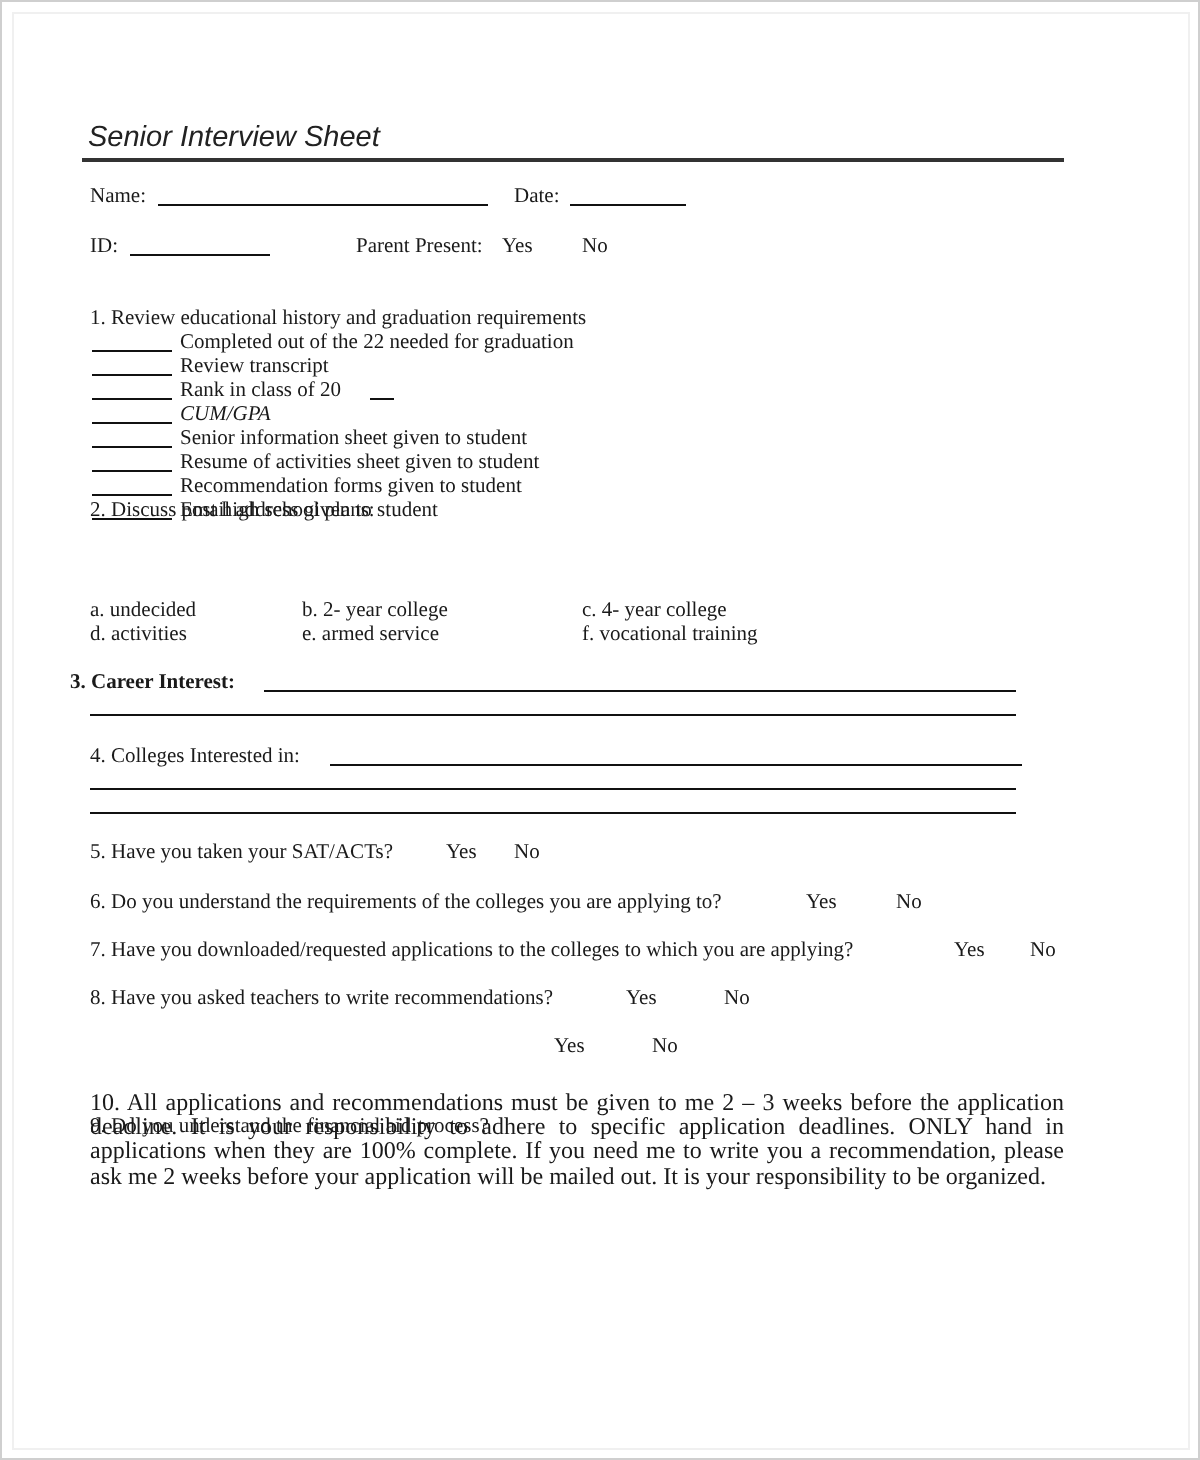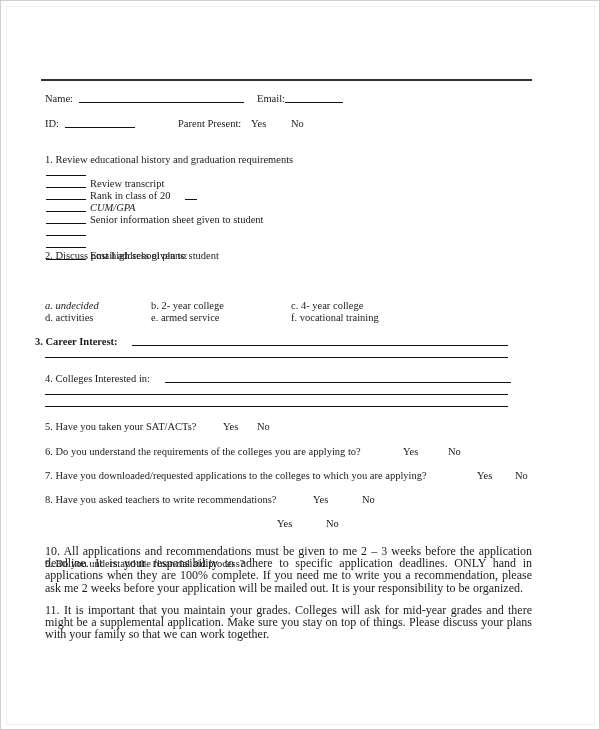--- a/index.html
+++ b/index.html
@@ -25,53 +25,57 @@
     position: absolute; left: 44px; width: 487px; font-size: 12px; line-height: 12.2px;
     text-align: justify; white-space: normal; color: #1a1a1a;
   }
 </style>
 </head>
 <body>
 
 <div class="page-frame">
   <div class="page-inner"></div>
 
+  <div class="abs title">Senior Interview Sheet</div>
   <div class="title-rule"></div>
 
   <div class="abs txt" style="left:44px;top:92px;">Name:</div>
   <div class="blank" style="left:78px;top:101px;width:165px;"></div>
-  <div class="abs txt" style="left:256px;top:92px;">Email:</div>
+  <div class="abs txt" style="left:256px;top:92px;">Date:</div>
   <div class="blank" style="left:284px;top:101px;width:58px;"></div>
 
   <div class="abs txt" style="left:44px;top:117px;">ID:</div>
   <div class="blank" style="left:64px;top:126px;width:70px;"></div>
   <div class="abs txt" style="left:157px;top:117px;margin-left:20px;">Parent Present:</div>
   <div class="abs txt" style="left:250px;top:117px;">Yes</div>
   <div class="abs txt" style="left:290px;top:117px;">No</div>
 
   <div class="abs txt" style="left:44px;top:153px;">1. Review educational history and graduation requirements</div>
 
   <div class="blank" style="left:45px;top:174px;width:40px;"></div>
+  <div class="abs txt" style="left:89px;top:165px;">Completed out of the 22 needed for graduation</div>
 
   <div class="blank" style="left:45px;top:186px;width:40px;"></div>
   <div class="abs txt" style="left:89px;top:177px;">Review transcript</div>
 
   <div class="blank" style="left:45px;top:198px;width:40px;"></div>
   <div class="abs txt" style="left:89px;top:189px;">Rank in class of 20</div>
   <div class="blank" style="left:184px;top:198px;width:12px;"></div>
 
   <div class="blank" style="left:45px;top:210px;width:40px;"></div>
   <div class="abs txt" style="left:89px;top:201px;font-style:italic;">CUM/GPA</div>
 
   <div class="blank" style="left:45px;top:222px;width:40px;"></div>
   <div class="abs txt" style="left:89px;top:213px;">Senior information sheet given to student</div>
 
   <div class="blank" style="left:45px;top:234px;width:40px;"></div>
+  <div class="abs txt" style="left:89px;top:225px;">Resume of activities sheet given to student</div>
 
   <div class="blank" style="left:45px;top:246px;width:40px;"></div>
+  <div class="abs txt" style="left:89px;top:237px;">Recommendation forms given to student</div>
 
   <div class="blank" style="left:45px;top:258px;width:40px;"></div>
   <div class="abs txt" style="left:89px;top:249px;">Email address given to student</div>
 
   <div class="abs txt" style="left:44px;top:248px;"></div>
   <div class="abs txt" style="left:44px;top:249px;"></div>
   <div class="abs txt" style="left:44px;top:249px;"></div>
   <div class="abs txt" style="left:44px;top:249px;"></div>
   <div class="abs txt" style="left:44px;top:249px;"></div>
   <div class="abs txt" style="left:44px;top:249px;"></div>
@@ -103,21 +107,21 @@
   <div class="abs txt" style="left:44px;top:249px;"></div>
   <div class="abs txt" style="left:44px;top:249px;"></div>
   <div class="abs txt" style="left:44px;top:249px;"></div>
   <div class="abs txt" style="left:44px;top:249px;"></div>
   <div class="abs txt" style="left:44px;top:249px;"></div>
   <div class="abs txt" style="left:44px;top:249px;"></div>
   <div class="abs txt" style="left:44px;top:249px;"></div>
 
   <div class="abs txt" style="left:44px;top:249px;">2. Discuss post high school plans:</div>
 
-  <div class="abs txt" style="left:44px;top:299px;font-style:italic;">a. undecided</div>
+  <div class="abs txt" style="left:44px;top:299px;">a. undecided</div>
   <div class="abs txt" style="left:150px;top:299px;">b. 2- year college</div>
   <div class="abs txt" style="left:290px;top:299px;">c. 4- year college</div>
   <div class="abs txt" style="left:44px;top:311px;">d. activities</div>
   <div class="abs txt" style="left:150px;top:311px;">e. armed service</div>
   <div class="abs txt" style="left:290px;top:311px;">f. vocational training</div>
 
   <div class="abs txt" style="left:34px;top:335px;font-weight:bold;">3. Career Interest:</div>
   <div class="blank" style="left:131px;top:344px;width:376px;"></div>
   <div class="blank" style="left:44px;top:356px;width:463px;"></div>
 
@@ -141,14 +145,13 @@
   <div class="abs txt" style="left:44px;top:493px;">8. Have you asked teachers to write recommendations?</div>
   <div class="abs txt" style="left:312px;top:493px;">Yes</div>
   <div class="abs txt" style="left:361px;top:493px;">No</div>
 
   <div class="abs txt" style="left:44px;top:517px;margin-top:40px;">9. Do you understand the financial aid process?</div>
   <div class="abs txt" style="left:276px;top:517px;">Yes</div>
   <div class="abs txt" style="left:325px;top:517px;">No</div>
 
   <div class="para" style="top:544px;">10. All applications and recommendations must be given to me 2 – 3 weeks before the application deadline. It is your responsibility to adhere to specific application deadlines. ONLY hand in applications when they are 100% complete. If you need me to write you a recommendation, please ask me 2 weeks before your application will be mailed out. It is your responsibility to be organized.</div>
 
-  <div class="para" style="top:603px;">11. It is important that you maintain your grades. Colleges will ask for mid-year grades and there might be a supplemental application. Make sure you stay on top of things. Please discuss your plans with your family so that we can work together.</div>
 </div>
 
 </body></html>

